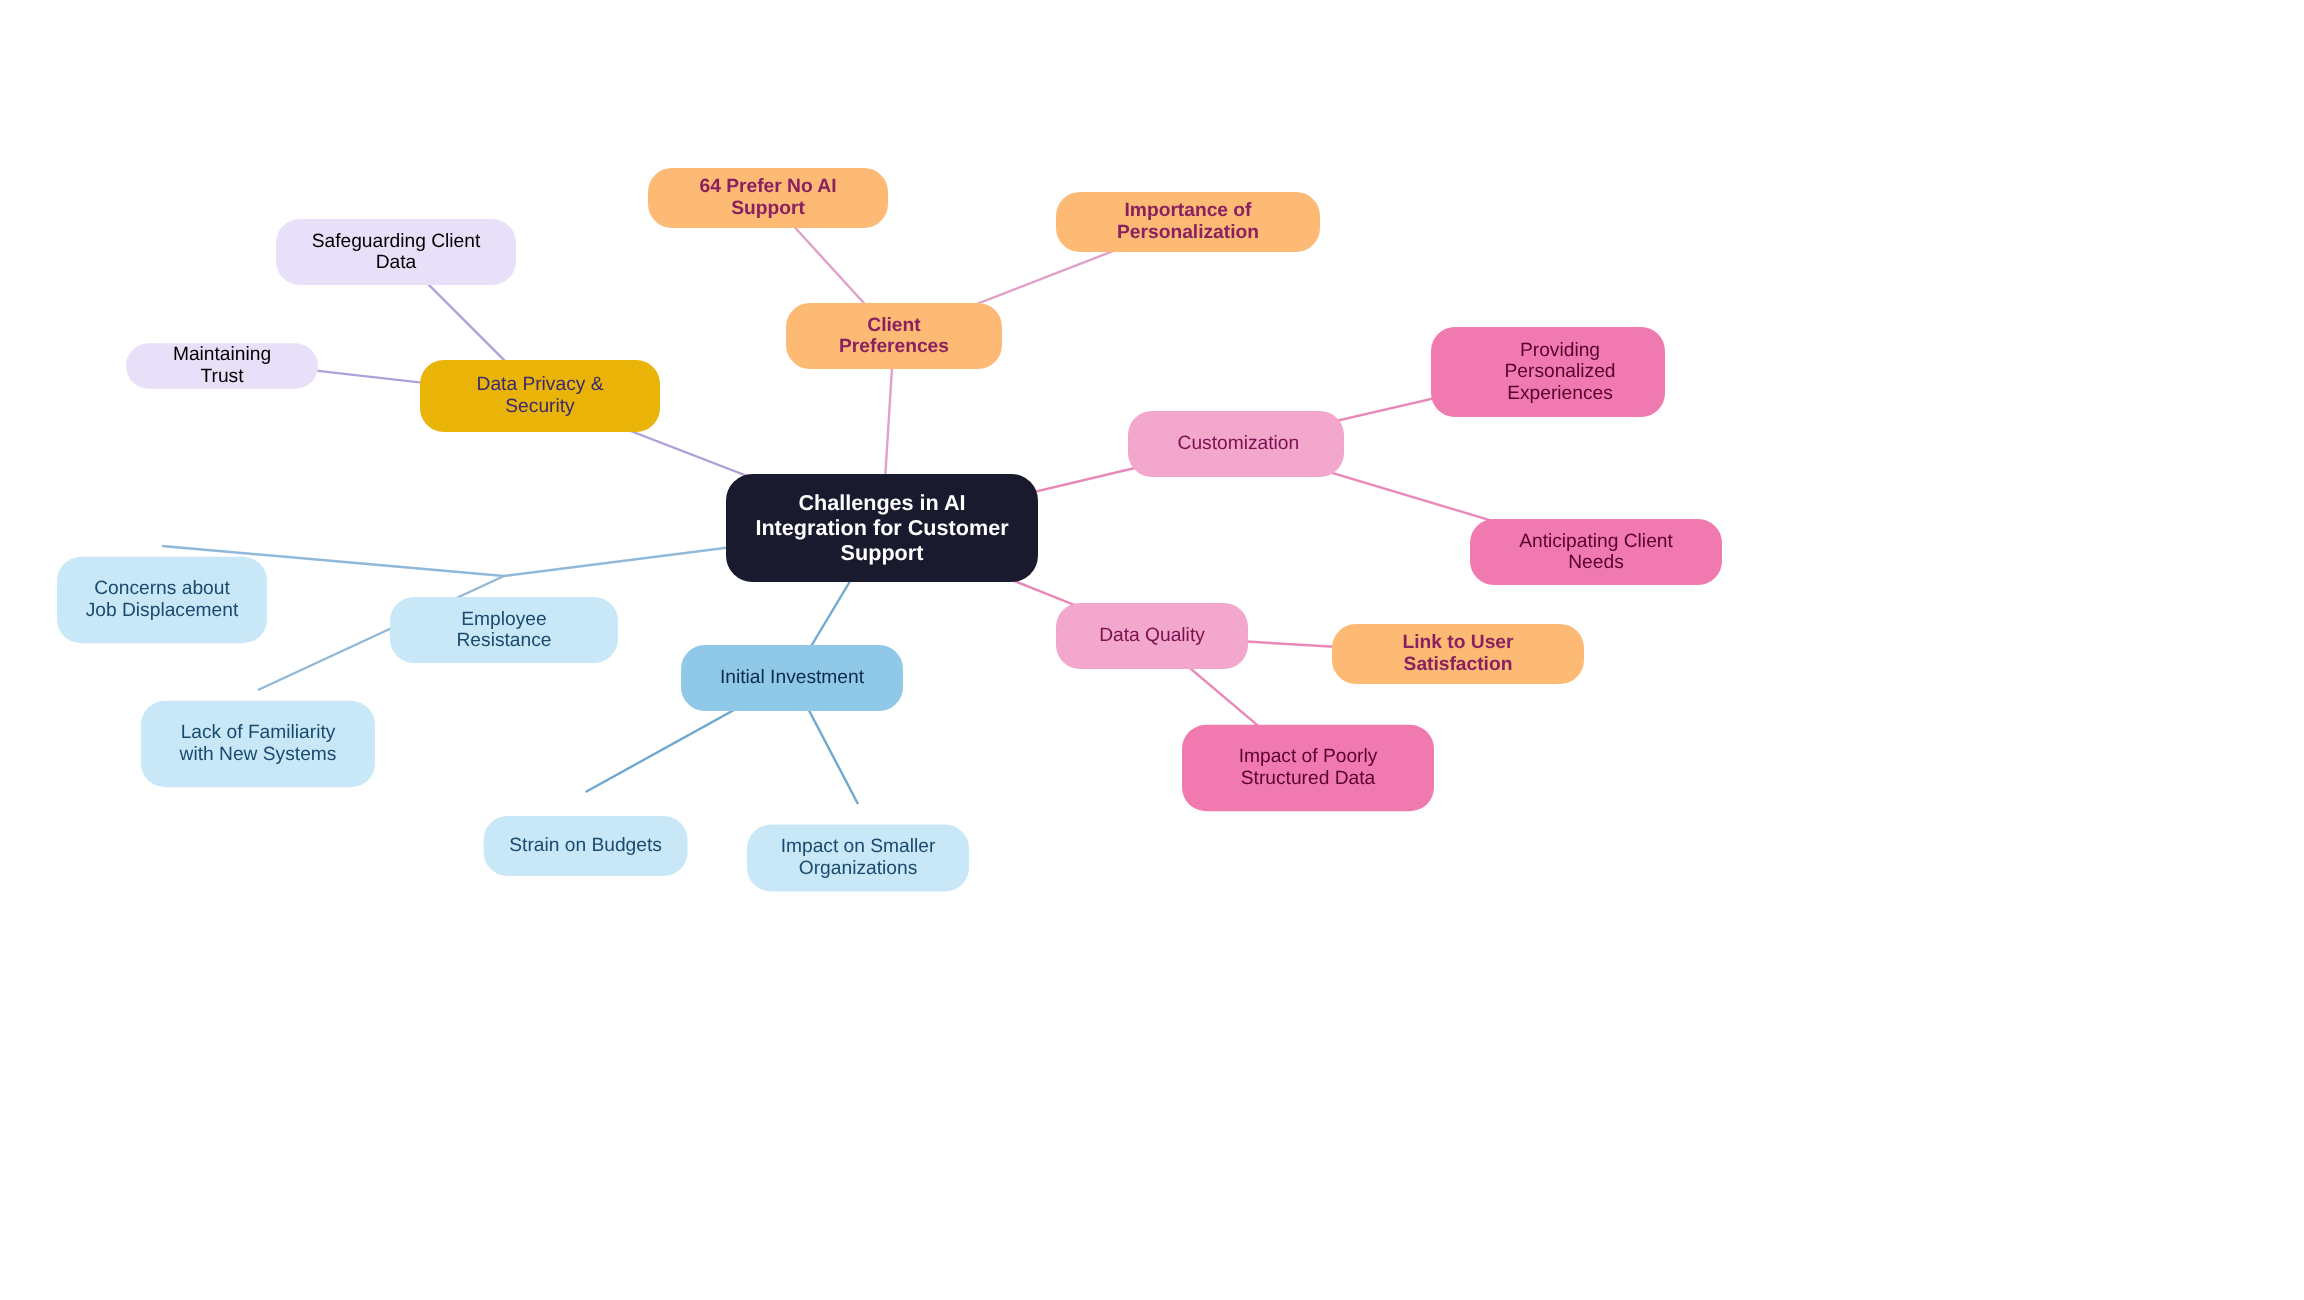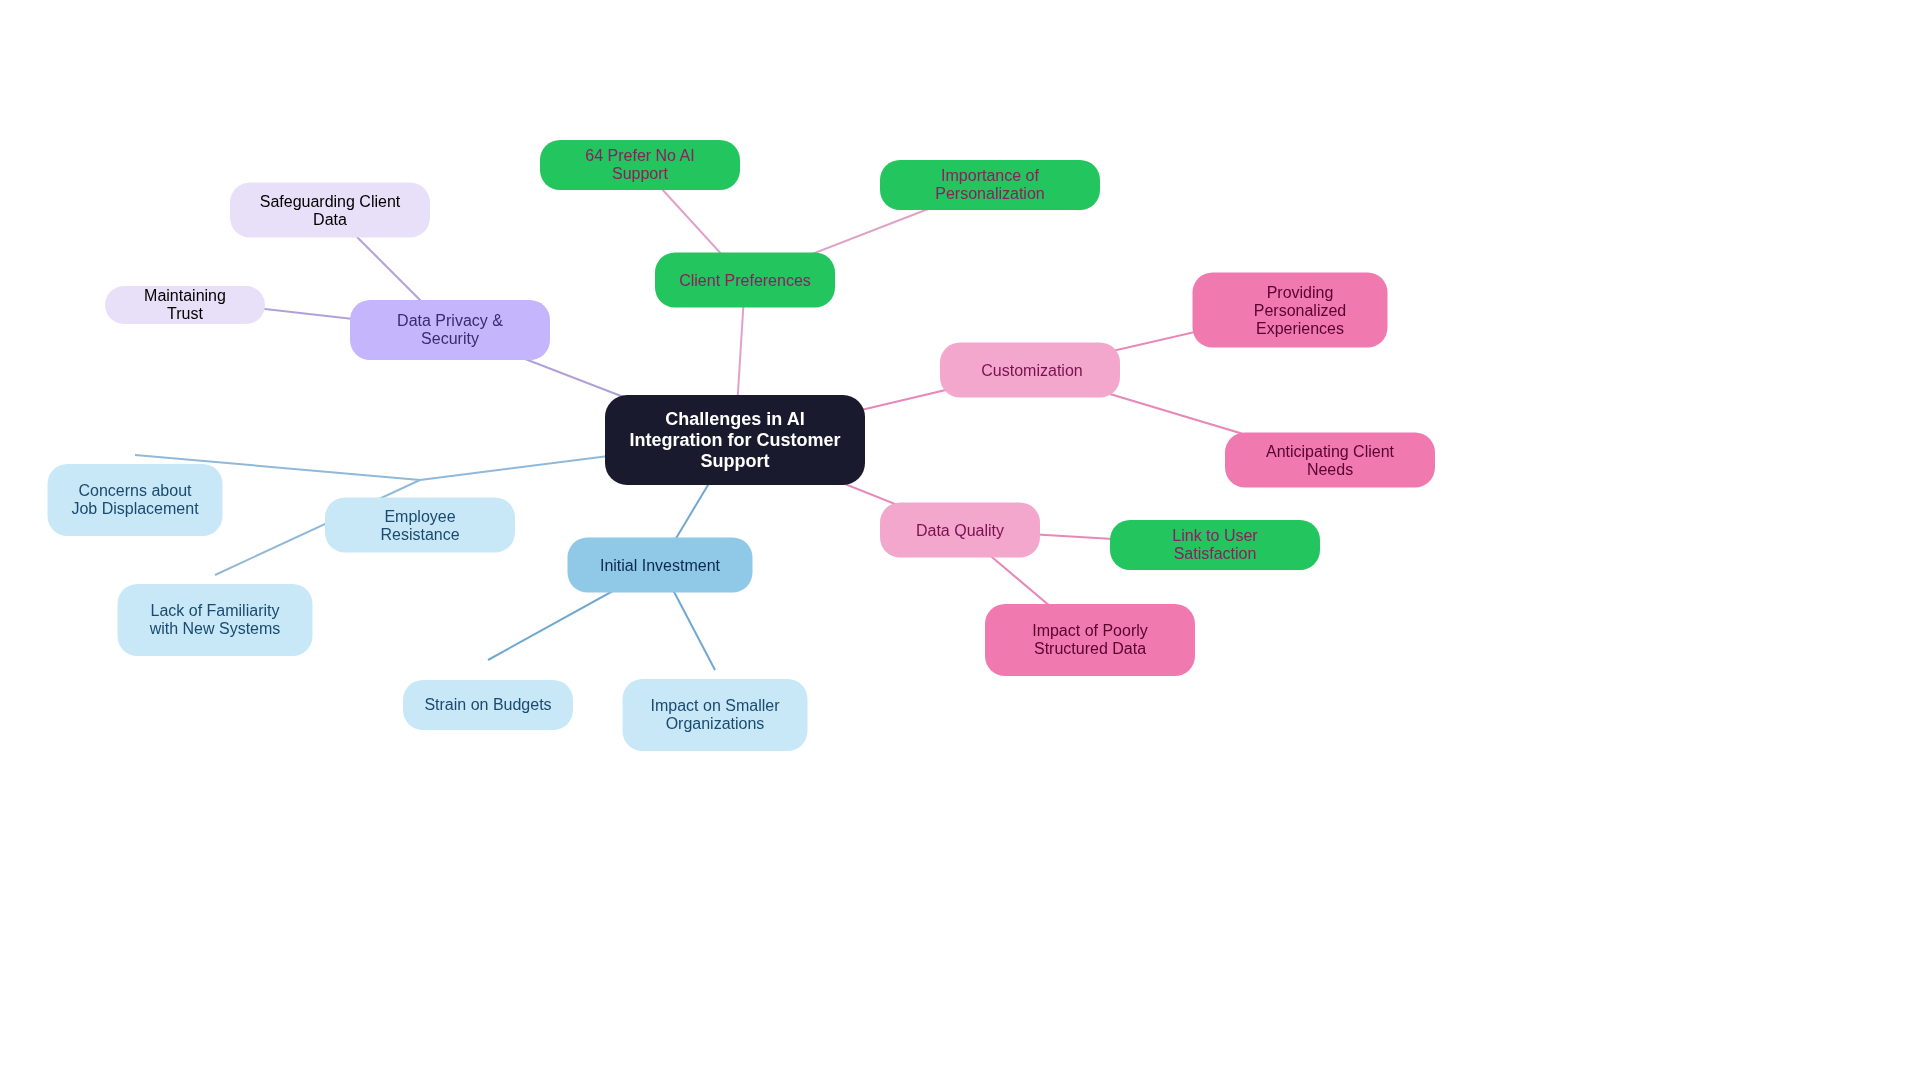--- a/index.html
+++ b/index.html
@@ -39,33 +39,34 @@
       background: #1a1a2e;
       color: #ffffff;
       font-size: 18px;
       font-weight: 600;
       border-radius: 22px;
       width: 260px;
       height: 90px;
       padding: 5px 20px;
     }
     .node-purple {
-      background: #c4b5fd;
+      background: #eab308;
       color: #3a2a6e;
       border-radius: 20px;
     }
     .node-light-purple {
       background: #e8e0f8;
       color: #000000;
       border-radius: 20px;
     }
     .node-pink-light {
-      background: #22c55e;
+      background: #fdba74;
       color: #8a2060;
       border-radius: 20px;
+      font-weight: bold;
     }
     .node-pink {
       background: #f4a7cc;
       color: #7a1050;
       border-radius: 20px;
     }
     .node-pink-medium {
       background: #f07ab0;
       color: #5a0030;
       border-radius: 20px;
@@ -122,15 +123,15 @@
     <div class="node node-pink-light" style="left: 1215px; top: 545px; width: 210px; height: 50px;">Link to User Satisfaction</div>
     <div class="node node-pink-medium" style="left: 1090px; top: 640px; width: 210px; height: 72px;">Impact of Poorly Structured
 Data</div>
     <div class="node node-blue-light" style="left: 420px; top: 480px; width: 190px; height: 55px;">Employee Resistance</div>
     <div class="node node-blue-light" style="left: 135px; top: 455px; width: 175px; height: 72px;">Concerns about Job
 Displacement</div>
     <div class="node node-blue-light" style="left: 215px; top: 575px; width: 195px; height: 72px;">Lack of Familiarity with New
 Systems</div>
     <div class="node node-blue-medium" style="left: 660px; top: 565px; width: 185px; height: 55px;">Initial Investment</div>
     <div class="node node-blue-light" style="left: 488px; top: 660px; width: 170px; height: 50px;">Strain on Budgets</div>
-    <div class="node node-blue-light" style="left: 715px; top: 670px; width: 185px; height: 72px;">Impact on Smaller
+    <div class="node node-blue-light" style="left: 715px; top: 670px; width: 185px; height: 56px;">Impact on Smaller
 Organizations</div>
   </div>
 
 </body></html>

